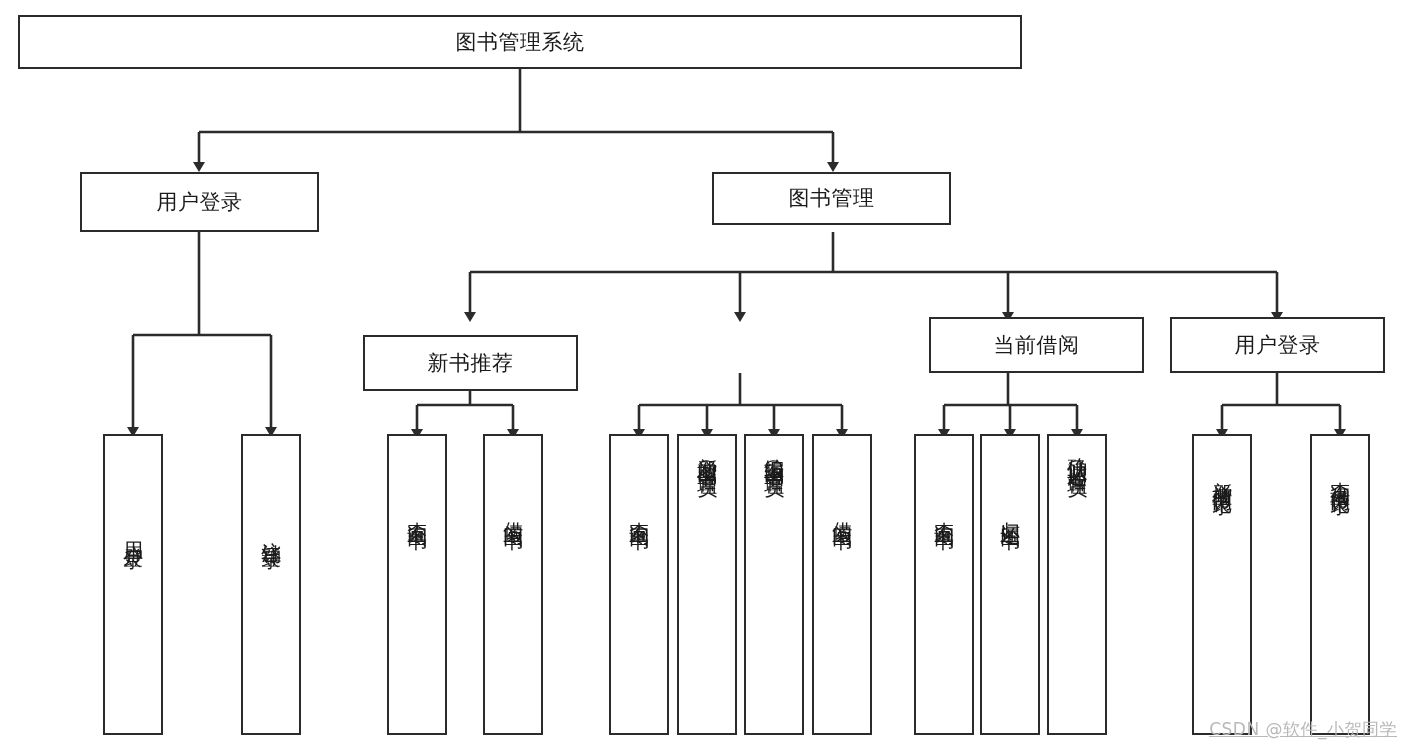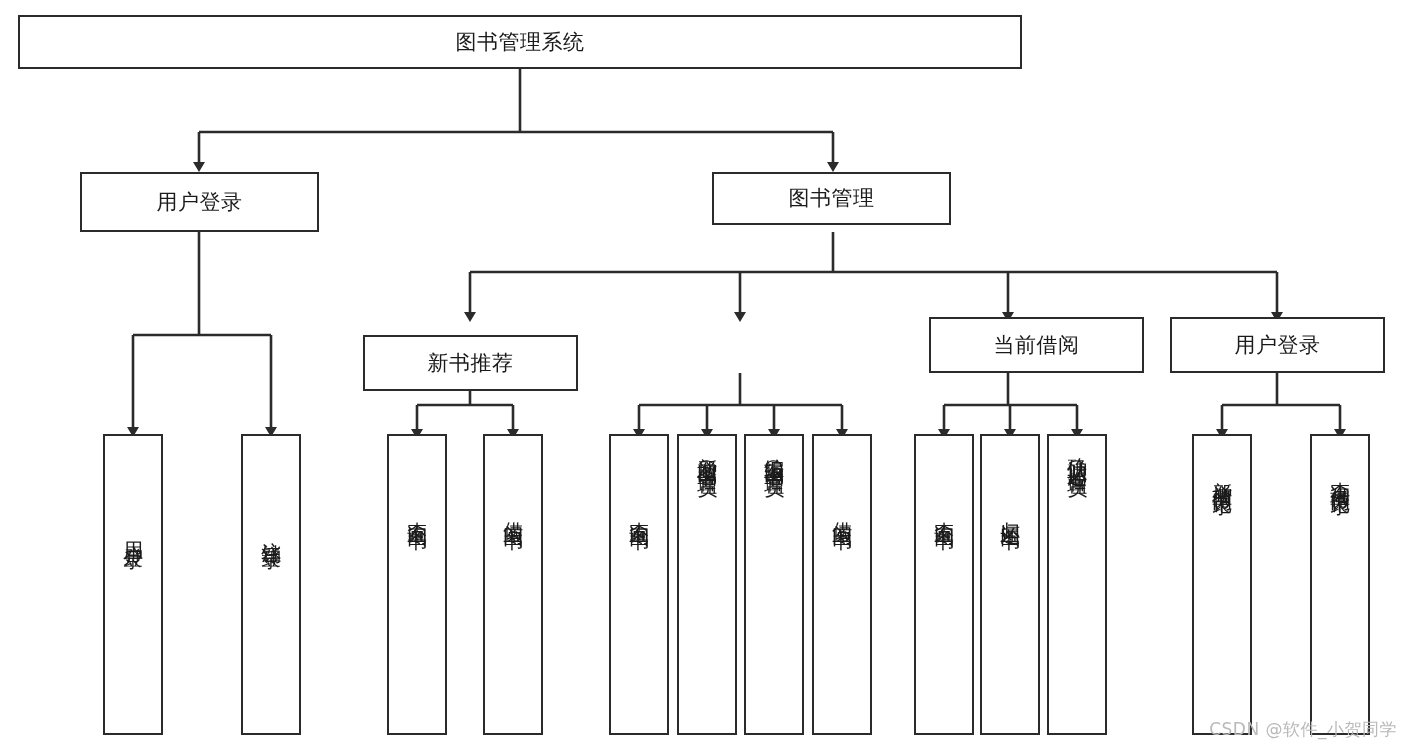--- a/index.html
+++ b/index.html
@@ -60,20 +60,21 @@
   }
   #watermark {
     position: absolute;
     right: 8px;
     bottom: 6px;
     font-size: 17px;
     color: #b9b9b9;
     letter-spacing: 0.5px;
     white-space: nowrap;
     user-select: none;
+    text-decoration: underline;
   }
 </style>
 </head>
 <body>
 
 <div id="diagram-root">
 
   <svg id="diagram-svg" viewBox="0 0 1405 747" xmlns="http://www.w3.org/2000/svg">
     <defs>
       <marker id="arrow" markerWidth="10" markerHeight="12" refX="1" refY="6" orient="auto" markerUnits="userSpaceOnUse">

